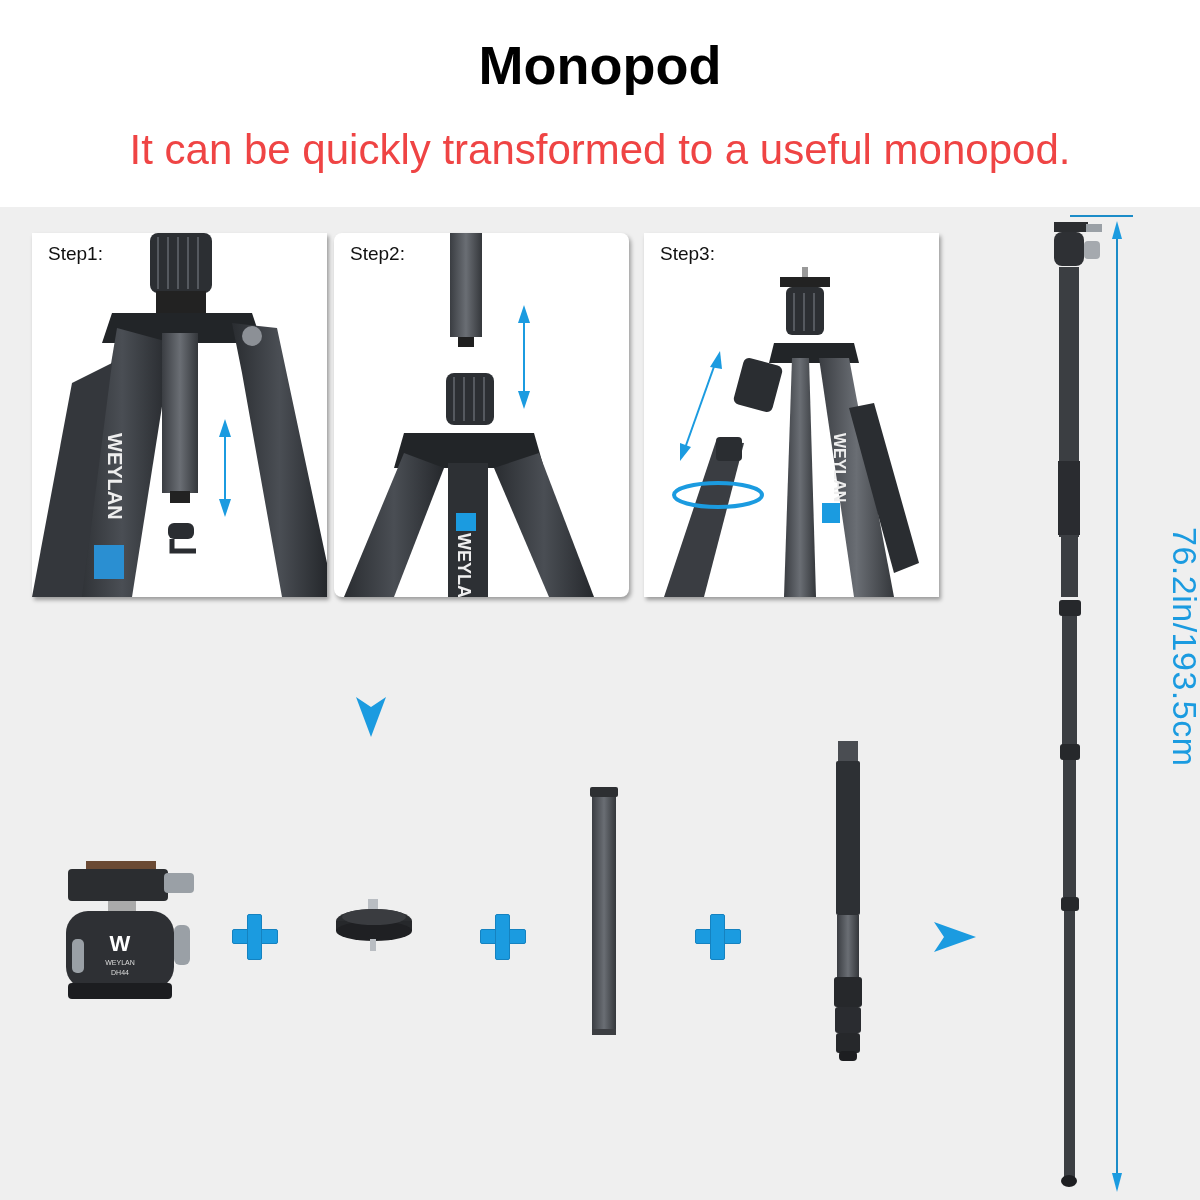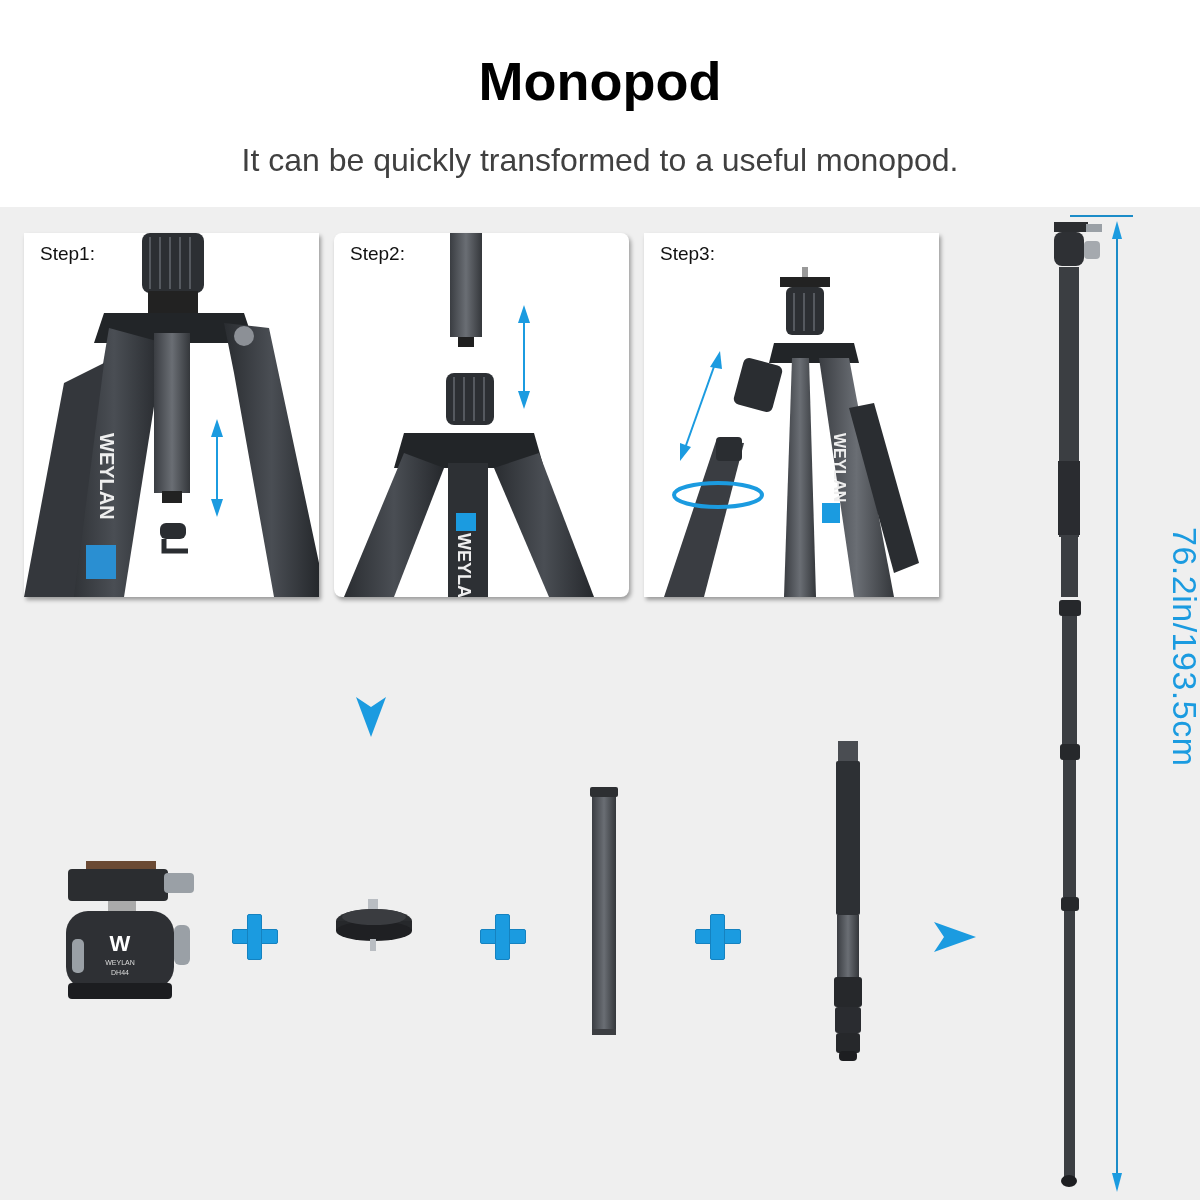--- a/index.html
+++ b/index.html
@@ -1,21 +1,21 @@
 <!DOCTYPE html>
 <html><head>
   <meta charset="utf-8">
   <style>
     * { box-sizing: border-box; margin: 0; padding: 0; }
     html, body { width: 1200px; height: 1200px; overflow: hidden; }
     body { background: #ffffff; font-family: "Liberation Sans", "DejaVu Sans", sans-serif; color: #000; position: relative; }
 
-    .header { position: absolute; left: 0; top: 16px; width: 1200px; height: 167px; background: #ffffff; text-align: center; }
+    .header { position: absolute; left: 0; top: 0; width: 1200px; height: 167px; background: #ffffff; text-align: center; }
     .title { position: absolute; left: 0; width: 1200px; top: 34px; font-size: 54px; font-weight: bold; letter-spacing: 0px; color: #000; }
-    .subtitle { position: absolute; left: 0; width: 1200px; top: 126px; font-size: 32px; font-weight: normal; color: #404040; text-align: center; }
+    .subtitle { position: absolute; left: 0; width: 1200px; top: 126px; font-size: 42px; font-weight: normal; color: #ef4444; text-align: center; }
 
     .stage { position: absolute; left: 0; top: 207px; width: 1200px; height: 993px; background: #efefef; }
 
     .step-card { position: absolute; top: 26px; width: 295px; height: 364px; background: #ffffff;
       box-shadow: 2px 3px 4px rgba(0,0,0,0.35); overflow: hidden; }
     .step-label { position: absolute; left: 16px; top: 10px; font-size: 19px; color: #111; z-index: 3; }
     .step-card svg { position: absolute; left: 0; top: 0; }
 
     .arrow-down { position: absolute; left: 356px; top: 490px; }
     .arrow-right { position: absolute; left: 934px; top: 715px; }
@@ -32,21 +32,21 @@
 </head>
 <body>
 
 <div class="header">
   <div class="title">Monopod</div>
   <div class="subtitle">It can be quickly transformed to a useful monopod.</div>
 </div>
 
 <div class="stage">
 
-  <div class="step-card" style="left:24px;">
+  <div class="step-card" style="left:32px;">
     <div class="step-label">Step1:</div>
     <svg width="295" height="364" viewBox="0 0 295 364">
       <defs>
         <linearGradient id="leg" x1="0" x2="1">
             <stop offset="0" stop-color="#2a2d31"></stop>
             <stop offset="0.5" stop-color="#4a4e54"></stop>
             <stop offset="1" stop-color="#25282c"></stop>
           </linearGradient>
         <linearGradient id="carbon" x1="0" x2="1">
             <stop offset="0" stop-color="#3a3d42"></stop>

